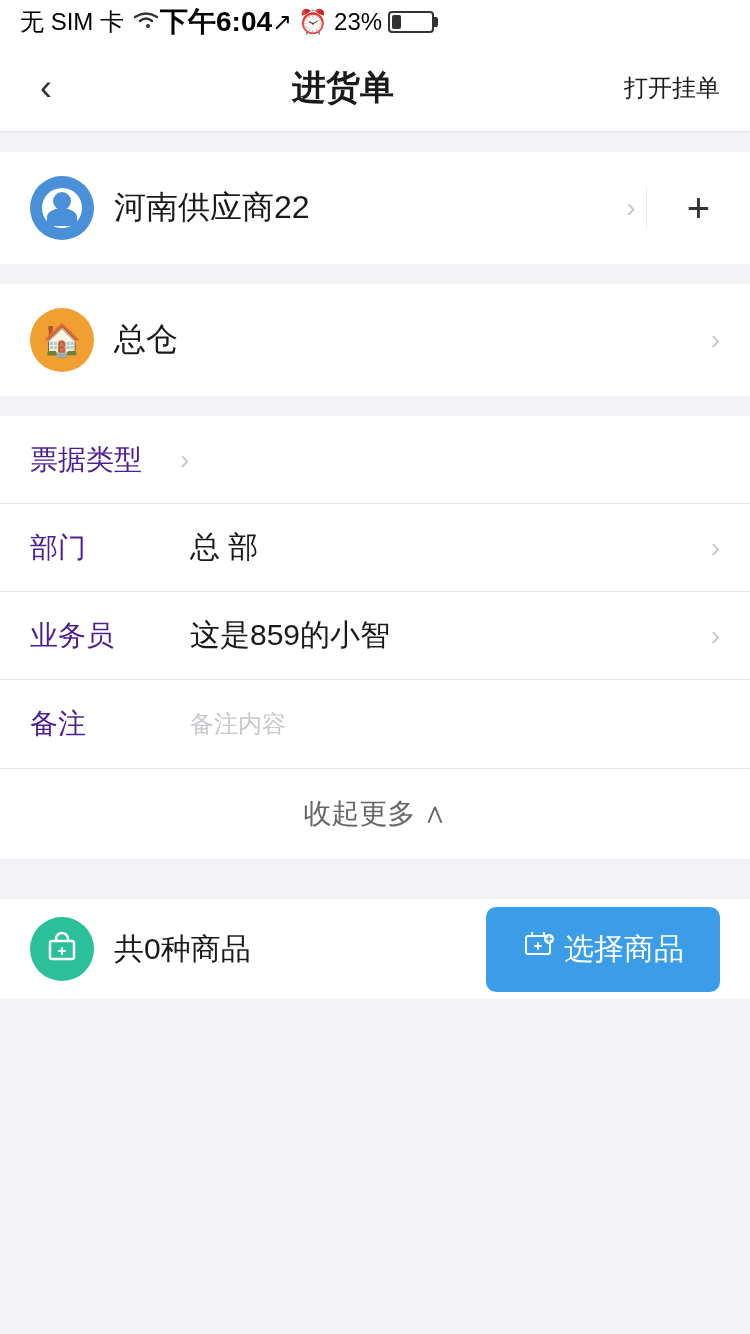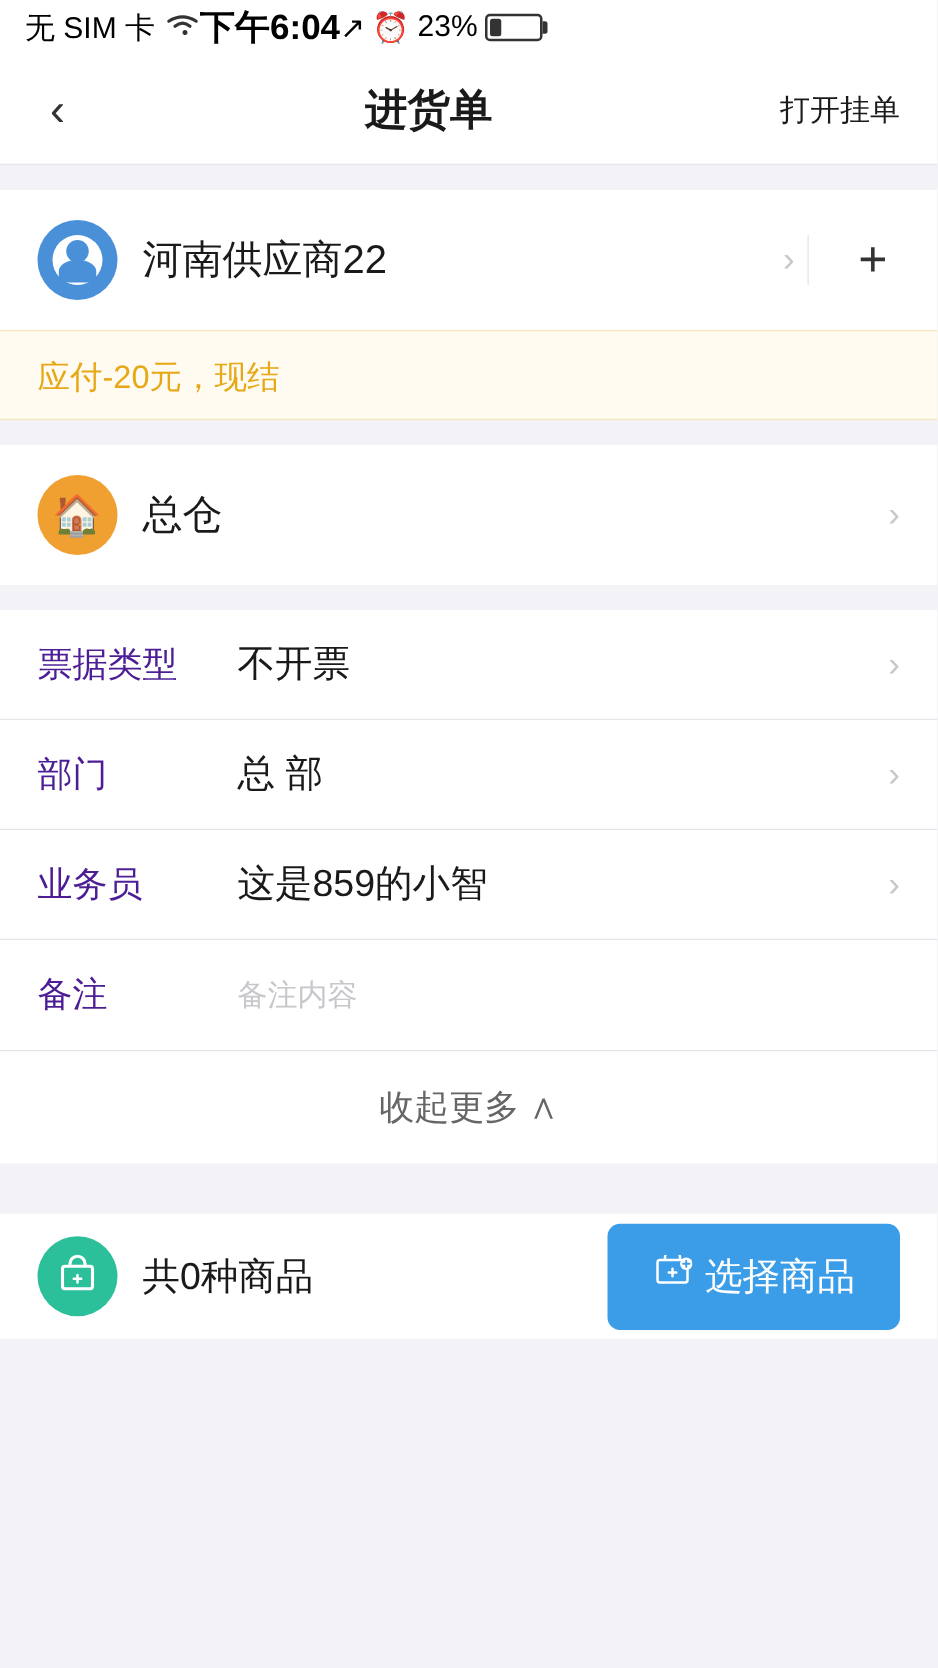--- a/index.html
+++ b/index.html
@@ -208,42 +208,38 @@
   <div class="supplier-row">
     <div class="supplier-avatar">
       <div class="supplier-avatar-inner"></div>
     </div>
     <span class="supplier-name">河南供应商22</span>
     <span class="chevron-right">›</span>
     <div class="vertical-divider"></div>
     <span class="add-btn">+</span>
   </div>
 
-  <div class="notice-banner">
-    <span class="notice-text">应付-20元，现结</span>
-  </div>
 </div>
 
 <div class="section-divider"></div>
 
 <div class="warehouse-section">
   <div class="warehouse-row">
     <div class="warehouse-icon">🏠</div>
     <span class="warehouse-name">总仓</span>
     <span class="chevron-right">›</span>
   </div>
 </div>
 
 <div class="section-divider"></div>
 
 <div class="form-section">
 
   <div class="form-row">
     <span class="form-label">票据类型</span>
-    <span class="form-value">不开票</span>
     <span class="chevron-right">›</span>
   </div>
 
   <div class="form-row">
     <span class="form-label">部门</span>
     <span class="form-value">总 部</span>
     <span class="chevron-right">›</span>
   </div>
 
   <div class="form-row">

